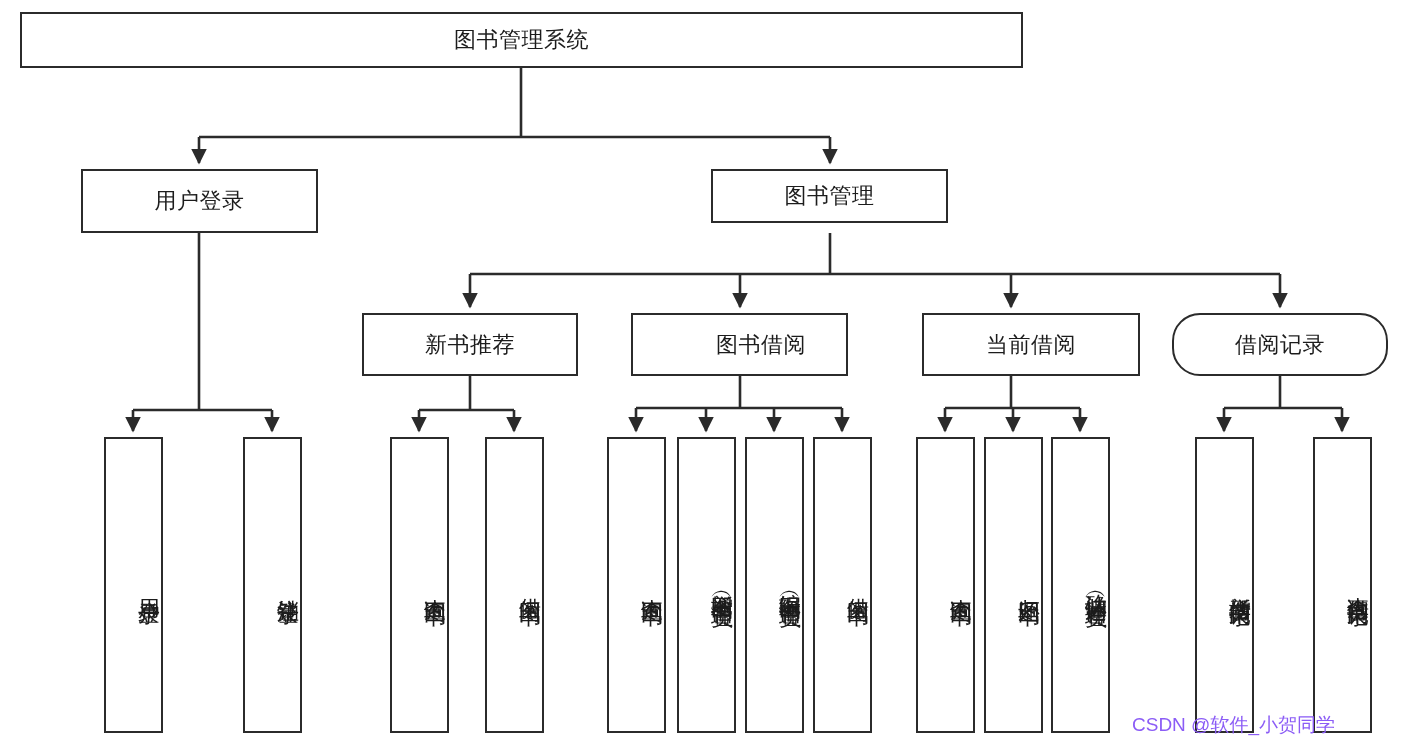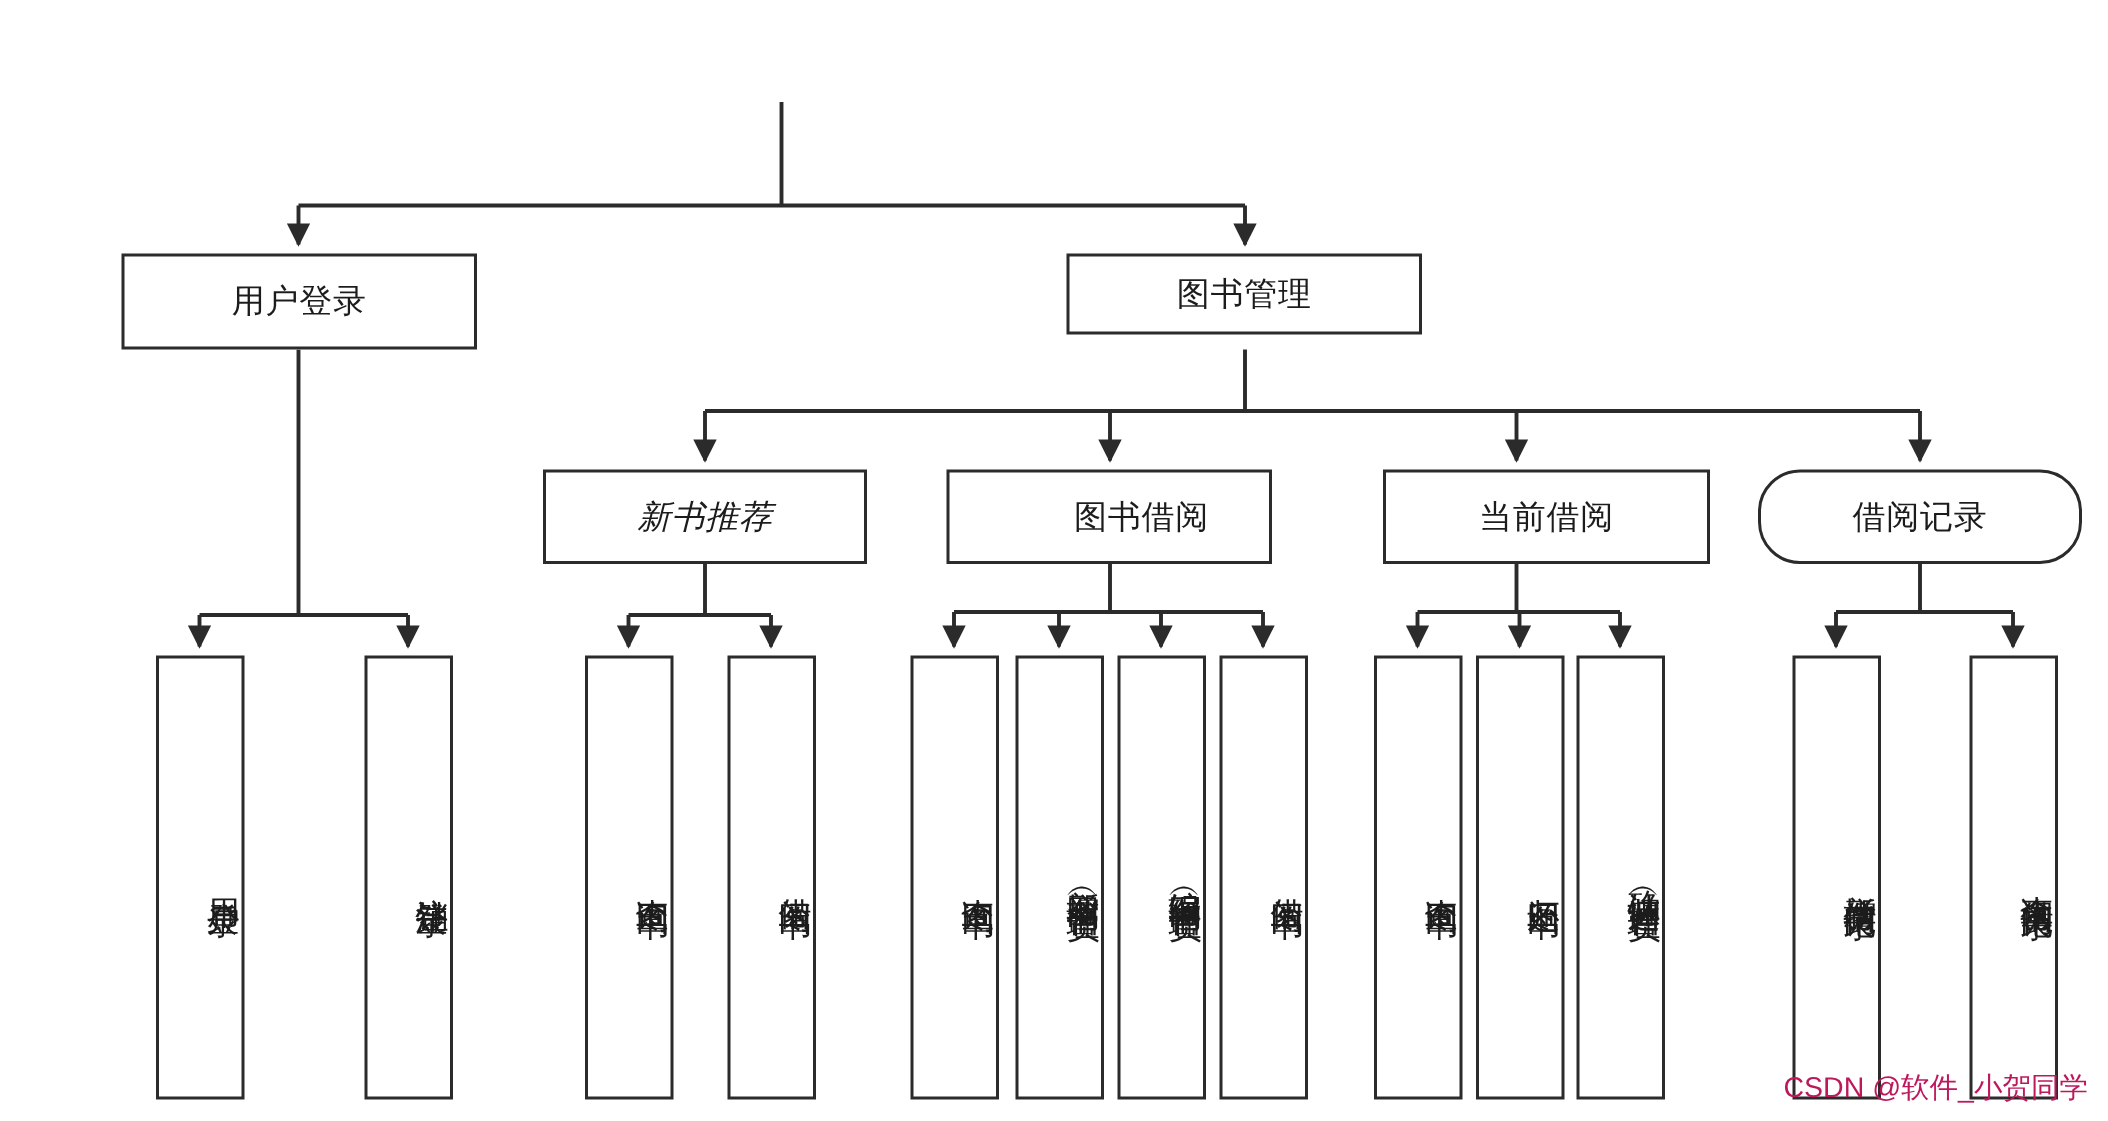--- a/index.html
+++ b/index.html
@@ -49,24 +49,24 @@
     padding-bottom: 6px;
     align-items: flex-start;
     justify-content: center;
   }
   .node .label {
     display: block;
     white-space: pre-line;
   }
   .watermark {
     position: absolute;
-    left: 1189px;
+    left: 1132px;
     top: 712px;
     font-size: 19px;
-    color: #be185d;
+    color: #8b5cf6;
     z-index: 5;
     white-space: nowrap;
   }
 </style>
 </head>
 <body>
 
 <div id="canvas">
 
   <svg id="edges" viewBox="0 0 1405 747" xmlns="http://www.w3.org/2000/svg">
@@ -112,29 +112,32 @@
       <path d="M 1013 408 L 1013 431" marker-end="url(#arrow)"></path>
       <path d="M 1080 408 L 1080 431" marker-end="url(#arrow)"></path>
 
       <path d="M 1280 376 L 1280 408"></path>
       <path d="M 1224 408 L 1342 408"></path>
       <path d="M 1224 408 L 1224 431" marker-end="url(#arrow)"></path>
       <path d="M 1342 408 L 1342 431" marker-end="url(#arrow)"></path>
     </g>
   </svg>
 
+  <div class="node horiz" style="left: 20px; top: 12px; width: 1003px; height: 56px;">
+    <span class="label">图书管理系统</span>
+  </div>
 
   <div class="node horiz" style="left: 81px; top: 169px; width: 237px; height: 64px;">
     <span class="label">用户登录</span>
   </div>
   <div class="node horiz" style="left: 711px; top: 169px; width: 237px; height: 54px;">
     <span class="label">图书管理</span>
   </div>
 
-  <div class="node horiz" style="left: 362px; top: 313px; width: 216px; height: 63px; font-style: italic;">
+  <div class="node horiz" style="left: 362px; top: 313px; width: 216px; height: 63px;">
     <span class="label">新书推荐</span>
   </div>
   <div class="node horiz" style="left: 631px; top: 313px; width: 217px; height: 63px; padding-left: 43px;">
     <span class="label">图书借阅</span>
   </div>
   <div class="node horiz" style="left: 922px; top: 313px; width: 218px; height: 63px;">
     <span class="label">当前借阅</span>
   </div>
   <div class="node horiz" style="left: 1172px; top: 313px; width: 216px; height: 63px; border-radius: 28px;">
     <span class="label">借阅记录</span>

